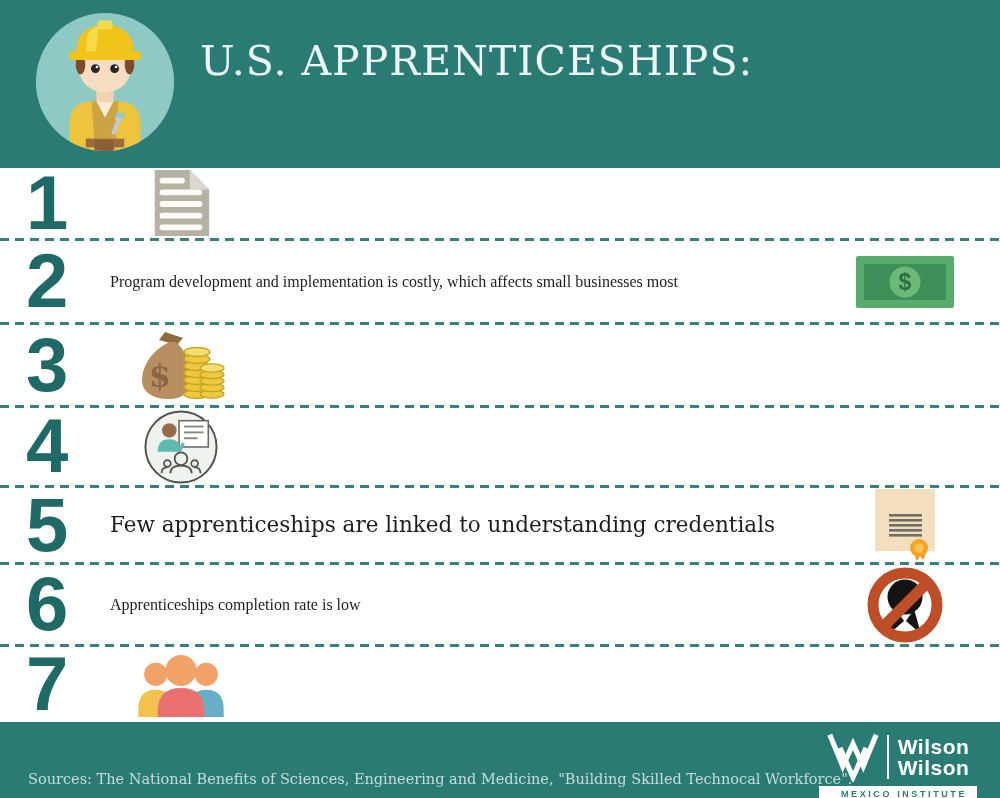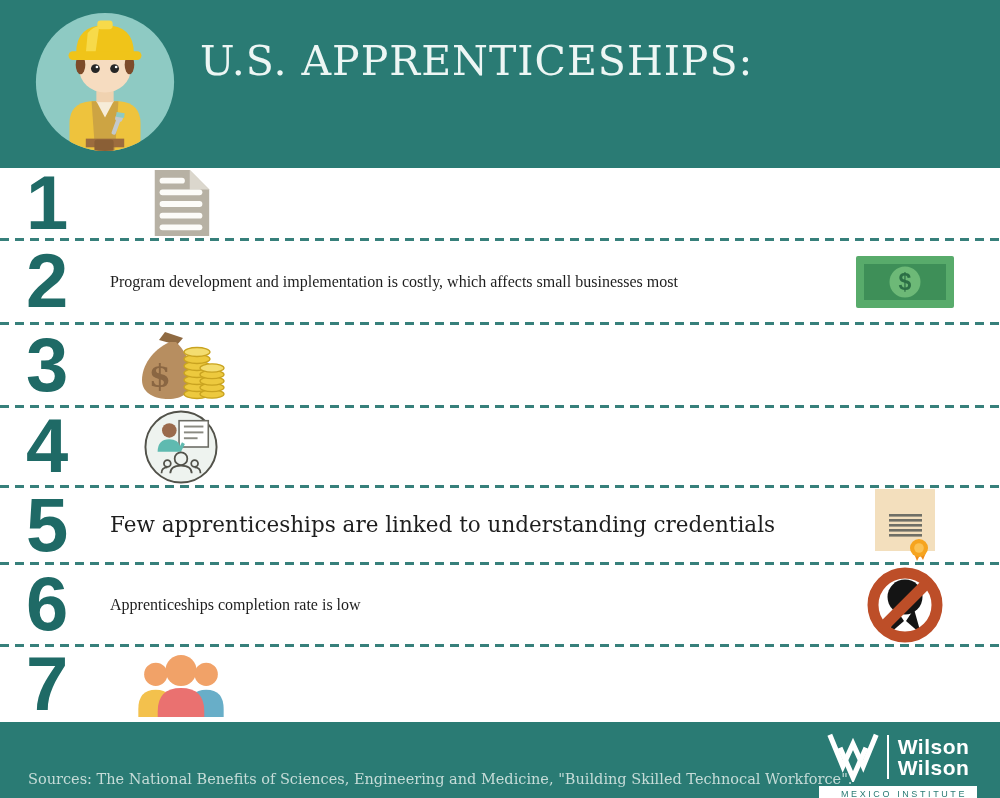--- a/index.html
+++ b/index.html
@@ -27,21 +27,21 @@
   
   .footer{position:absolute;left:0;bottom:0;width:1000px;height:76px;background:#2a7b74;}
   .sources{position:absolute;left:28px;top:10px;color:#c6dcd8;
            font-family:"DejaVu Serif",serif;font-size:14.5px;line-height:1.32;white-space:pre-wrap;}
   .logo{position:absolute;right:16px;top:10px;width:172px;display:flex;flex-direction:column;align-items:center;}
   .logo-top{display:flex;align-items:center;}
   .logo-divider{width:2px;height:44px;background:#ffffff;margin:0 9px 0 8px;}
   .logo-name{color:#ffffff;font-family:"Liberation Sans",sans-serif;font-weight:bold;
              font-size:21px;line-height:1.02;letter-spacing:.5px;}
   .logo-bar{margin-top:4px;width:158px;height:16px;background:#ffffff;display:flex;align-items:center;justify-content:center;}
-  .logo-bar span{color:#2a7b74;font-family:"Liberation Sans",sans-serif;font-weight:normal;
+  .logo-bar span{color:#2a7b74;font-family:"Liberation Sans",sans-serif;font-weight:bold;
                  font-size:9px;letter-spacing:2.6px;padding-left:12px;}
 </style>
 </head>
 <body>
 
 <div class="page">
 
   <div class="header">
     <svg class="avatar" viewBox="0 0 150 150">
       <defs>

